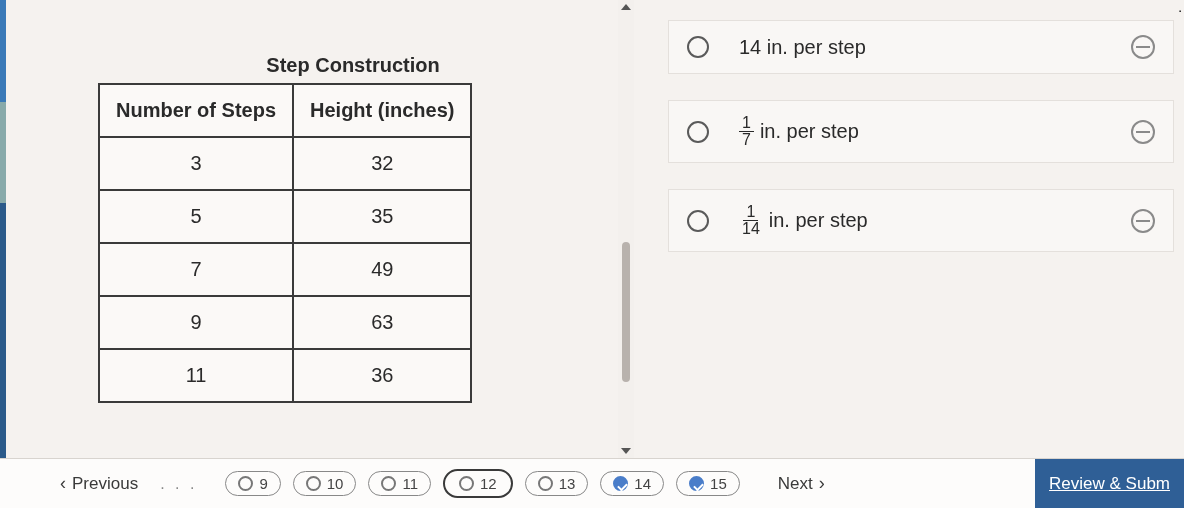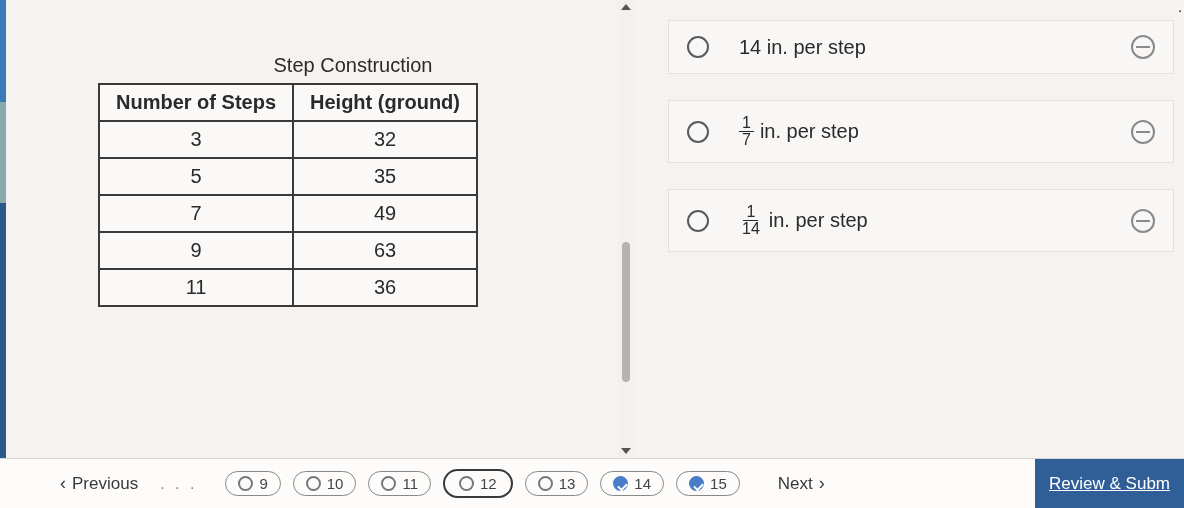--- a/index.html
+++ b/index.html
@@ -55,28 +55,28 @@
   background:#b8b2ad;
   border-radius:4px;
   margin-top: 230px;
   height: 140px;
 }
 .qnum { display:inline; margin-right:6px; font-size:20px;}
 .qtext { display:inline; font-size:20px; line-height:1.5;}
 .question-wrap { padding: 6px 8px 0 8px;}
 .question-wrap p { font-size:20px; line-height:1.55; }
 .table-wrap { margin: 34px 0 0 70px; }
-.table-title { font-weight:normal; font-size:20px; text-align:center; margin-bottom:6px; }
+.table-title { font-weight:bold; font-size:20px; text-align:center; margin-bottom:6px; }
 table.data {
   border-collapse: collapse;
   background:#fbf9f7;
 }
 table.data th, table.data td {
   border: 2px solid #3a3a3a;
-  padding: 6px 16px;
+  padding: 14px 16px;
   font-size: 20px;
   text-align: center;
 }
 table.data th { font-weight:bold; }
 .opt-row {
   display:flex;
   align-items:center;
   background:#f9f7f5;
   border:1px solid #e4e0dc;
   border-radius:0;
@@ -155,21 +155,21 @@
 <div class="edge-strip"></div>
 
 <div class="main">
   <div class="left-pane">
     <div class="table-wrap">
       <div class="table-title">Step Construction</div>
       <table class="data">
         <tbody>
             <tr>
           <th>Number of Steps</th>
-          <th>Height (ground)</th>
+          <th>Height (inches)</th>
         </tr>
         <tr>
               <td>3</td>
               <td>32</td>
             </tr>
         <tr>
               <td>5</td>
               <td>35</td>
             </tr>
         <tr>

